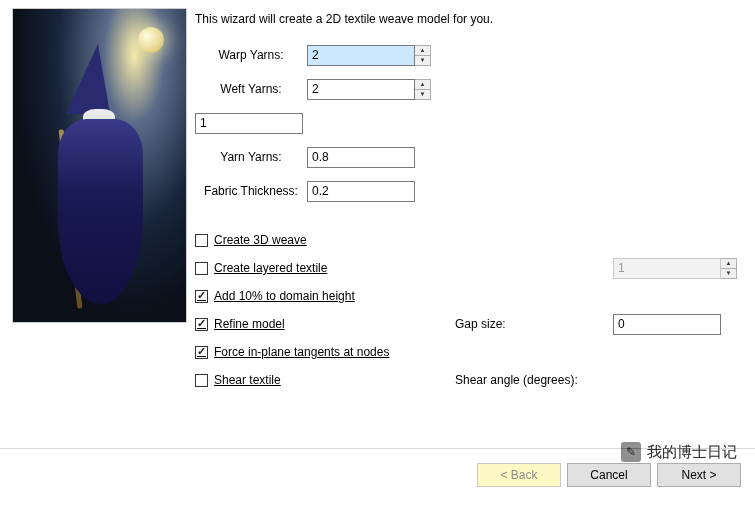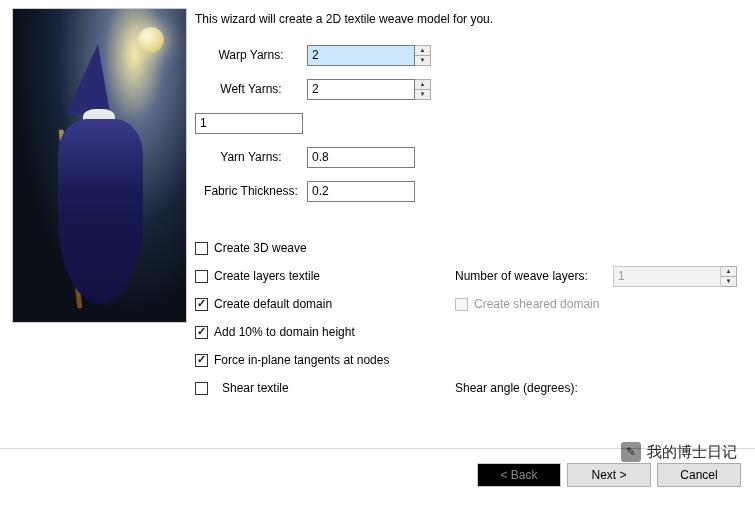--- a/index.html
+++ b/index.html
@@ -95,21 +95,21 @@
     width: 16px; height: 21px;
     display: flex; flex-direction: column;
     border: 1px solid #adadad; border-left: none;
     background: #f0f0f0;
   }
   .spin button {
     flex:1; padding:0; border:none; background:#f0f0f0;
     font-size:6px; line-height:1; cursor:pointer; color:#333;
   }
   .spin button:first-child { border-bottom:1px solid #adadad; }
-  .checks { margin-top: 32px; }
+  .checks { margin-top: 24px; text-decoration: underline; }
   .chk-row {
     display: flex; align-items: center;
     height: 28px;
   }
   .chk {
     width:13px; height:13px;
     border:1px solid #333; margin-right:6px;
     display:inline-flex; align-items:center; justify-content:center;
     font-size:10px; line-height:1;
     background:#fff;
@@ -133,21 +133,21 @@
     height:52px;
     display:flex; align-items:center; justify-content:flex-end;
     padding-right:14px; gap:6px;
     position:absolute; left:0; right:0; bottom:10px;
   }
   .btn {
     height:24px; min-width:84px;
     border:1px solid #adadad; background:#e1e1e1;
     font:inherit; cursor:pointer; padding:0 10px;
   }
-  .btn.disabled { color:#8a8a8a; border-color:#c8c8c8; background:#000000; cursor:default; }
+  .btn.disabled { color:#8a8a8a; border-color:#c8c8c8; background:#fef9c3; cursor:default; }
   .watermark {
     position:absolute; right:18px; bottom:48px;
     color:#fff; font-size:15px; font-weight:500;
     display:flex; align-items:center; gap:6px;
     text-shadow: 0 0 4px rgba(0,0,0,.25);
     mix-blend-mode: difference;
     opacity:.82;
   }
   .wm-icon {
     width:20px; height:20px; background:#888;
@@ -196,55 +196,52 @@
       <input type="text" class="num" value="0.2" style="">
     </div>
 
     <div class="checks">
       <div class="chk-row">
         <span class="chk"></span>
         <span>Create 3D weave</span>
       </div>
       <div class="chk-row" style="position:relative;">
         <span class="chk"></span>
-        <span>Create layers textile</span>
-        <span class="side-lbl">Number of weave layers:</span>
+        <span>Create layered textile</span>
         <input class="side-input dis" disabled="" value="1" style="">
         <span class="spin side-spin">
           <button disabled="">▲</button>
           <button disabled="">▼</button>
         </span>
       </div>
-      <div class="chk-row" style="position:relative;">
-        <span class="chk checked"></span>
-        <span>Create default domain</span>
-        <span class="side-lbl side-chk-dis" style="display:flex;align-items:center;">
-          <span class="chk disabled"></span>
-          <span>Create sheared domain</span>
-        </span>
-      </div>
       <div class="chk-row">
         <span class="chk checked"></span>
         <span>Add 10% to domain height</span>
       </div>
+      <div class="chk-row" style="position:relative;">
+        <span class="chk checked"></span>
+        <span>Refine model</span>
+        <span class="side-lbl">Gap size:</span>
+        <input class="side-input" value="0" style="">
+      </div>
       <div class="chk-row">
         <span class="chk checked"></span>
         <span>Force in-plane tangents at nodes</span>
       </div>
-      <div class="chk-row" style="position:relative;gap:8px;">
+      <div class="chk-row" style="position:relative;">
         <span class="chk"></span>
         <span>Shear textile</span>
         <span class="side-lbl">Shear angle (degrees):</span>
       </div>
     </div>
   </div>
 </div>
 
 <div class="button-bar">
   <button class="btn disabled" disabled="">&lt; Back</button>
+  <button class="btn">Cancel</button>
   <button class="btn">Next &gt;</button>
-  <button class="btn">Cancel</button>
 </div>
 
 <div class="watermark">
   <span class="wm-icon">✎</span>
   <span>我的博士日记</span>
 </div>
 
 </body></html>

